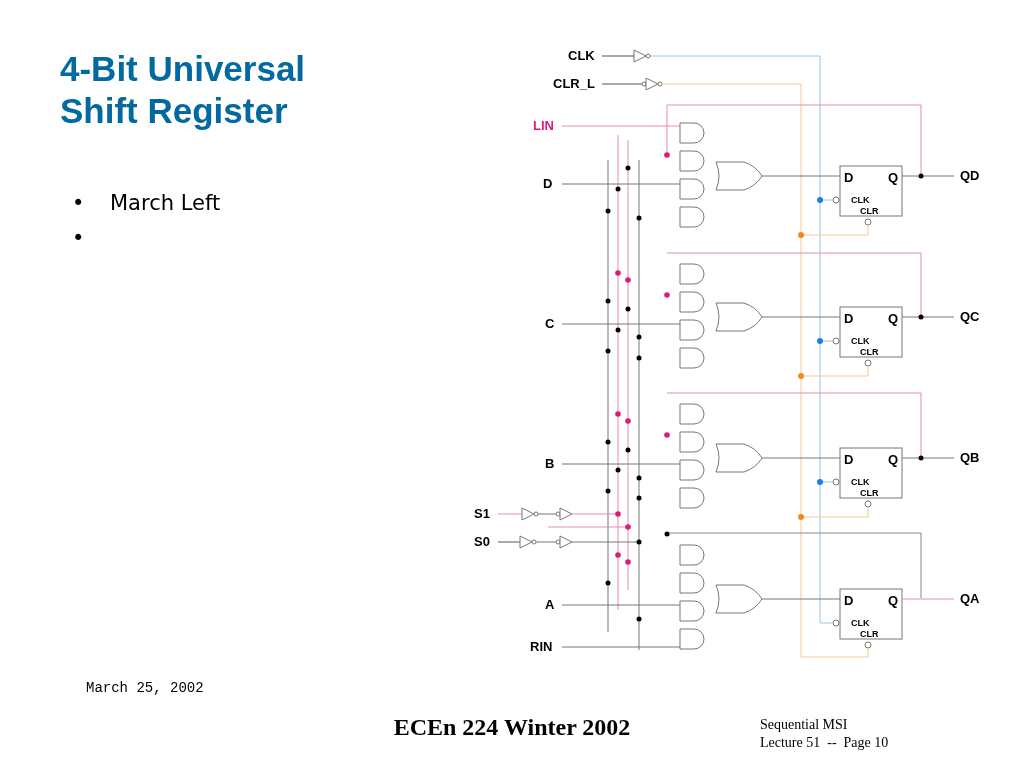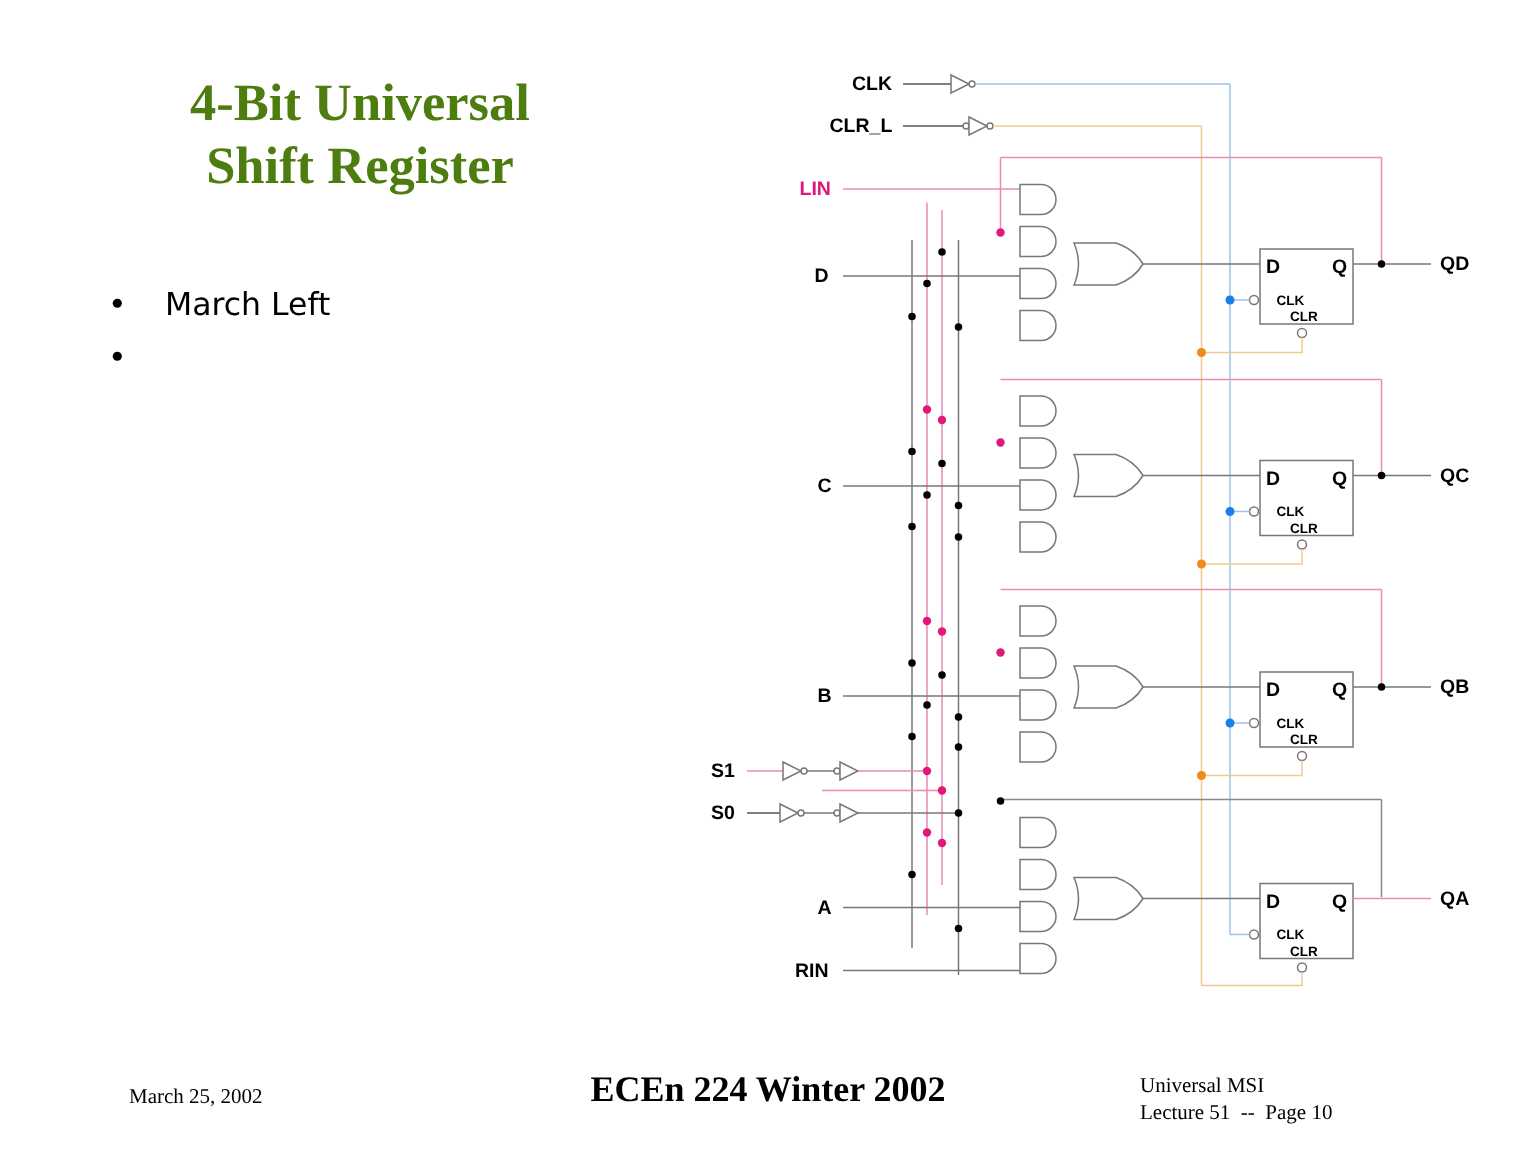--- a/index.html
+++ b/index.html
@@ -1,26 +1,26 @@
 <!DOCTYPE html>
 <html><head>
 <meta charset="utf-8">
 <style>
   html, body { margin:0; padding:0; background:#ffffff; }
   body { width:1024px; height:768px; position:relative; overflow:hidden; font-family:"DejaVu Sans", sans-serif; }
-  .title { position:absolute; left:60px; top:48px; width:360px; text-align:center; font-family:Liberation Serif, serif; font-weight:bold; font-size:35px; line-height:42px; color:#4d7c0f; }
+  .title { position:absolute; left:60px; top:48px; width:360px; text-align:left; font-family:Liberation Sans, sans-serif; font-weight:bold; font-size:35px; line-height:42px; color:#0369a1; }
   .bullets { position:absolute; left:72px; top:186px; margin:0; padding:0; list-style:none; font-family:"DejaVu Sans", sans-serif; font-size:21px; color:#000; }
   .bullets li { position:relative; padding-left:38px; line-height:35px; }
   .bullets li .dot { position:absolute; left:0; top:0; }
   #diagram { position:absolute; left:0; top:0; }
   .lbl { font-family:"Liberation Sans", sans-serif; font-weight:bold; font-size:13px; fill:#000; }
   .sm { font-family:"Liberation Sans", sans-serif; font-weight:bold; font-size:9px; fill:#000; }
   .ffl { font-family:"Liberation Sans", sans-serif; font-weight:bold; font-size:13px; fill:#000; }
   .footer { position:absolute; font-family:"Liberation Serif", serif; color:#000; }
-  .f-date { left:86px; top:724px; font-size:14px; }
+  .f-date { left:86px; top:680px; font-size:14px;font-family:Liberation Mono, monospace; }
   .f-course { left:0; width:1024px; top:714px; text-align:center; font-size:24px; font-weight:bold; }
   .f-right { left:760px; top:716px; font-size:14px; line-height:18px; white-space:pre; }
 </style>
 </head>
 <body>
 
 <div class="title">
   <div>4-Bit Universal</div>
   <div>Shift Register</div>
 </div>
@@ -227,13 +227,13 @@
     <line x1="820" y1="623" x2="833" y2="623" stroke="#9cc4ec"></line>
     <circle cx="868" cy="645" r="3" fill="#fff" stroke="#777"></circle>
     <path d="M868,648 V657 H801" fill="none" stroke="#f4c98e"></path>
     <line x1="902" y1="599" x2="954" y2="599" stroke="#e88bb5"></line>
     <text class="lbl" x="960" y="603">QA</text>
   </g>
 </svg>
 
 <div class="footer f-date">March 25, 2002</div>
 <div class="footer f-course">ECEn 224 Winter 2002</div>
-<div class="footer f-right"><div>Universal MSI</div><div>Lecture 51  --  Page 10</div></div>
+<div class="footer f-right"><div>Sequential MSI</div><div>Lecture 51  --  Page 10</div></div>
 
 </body></html>

